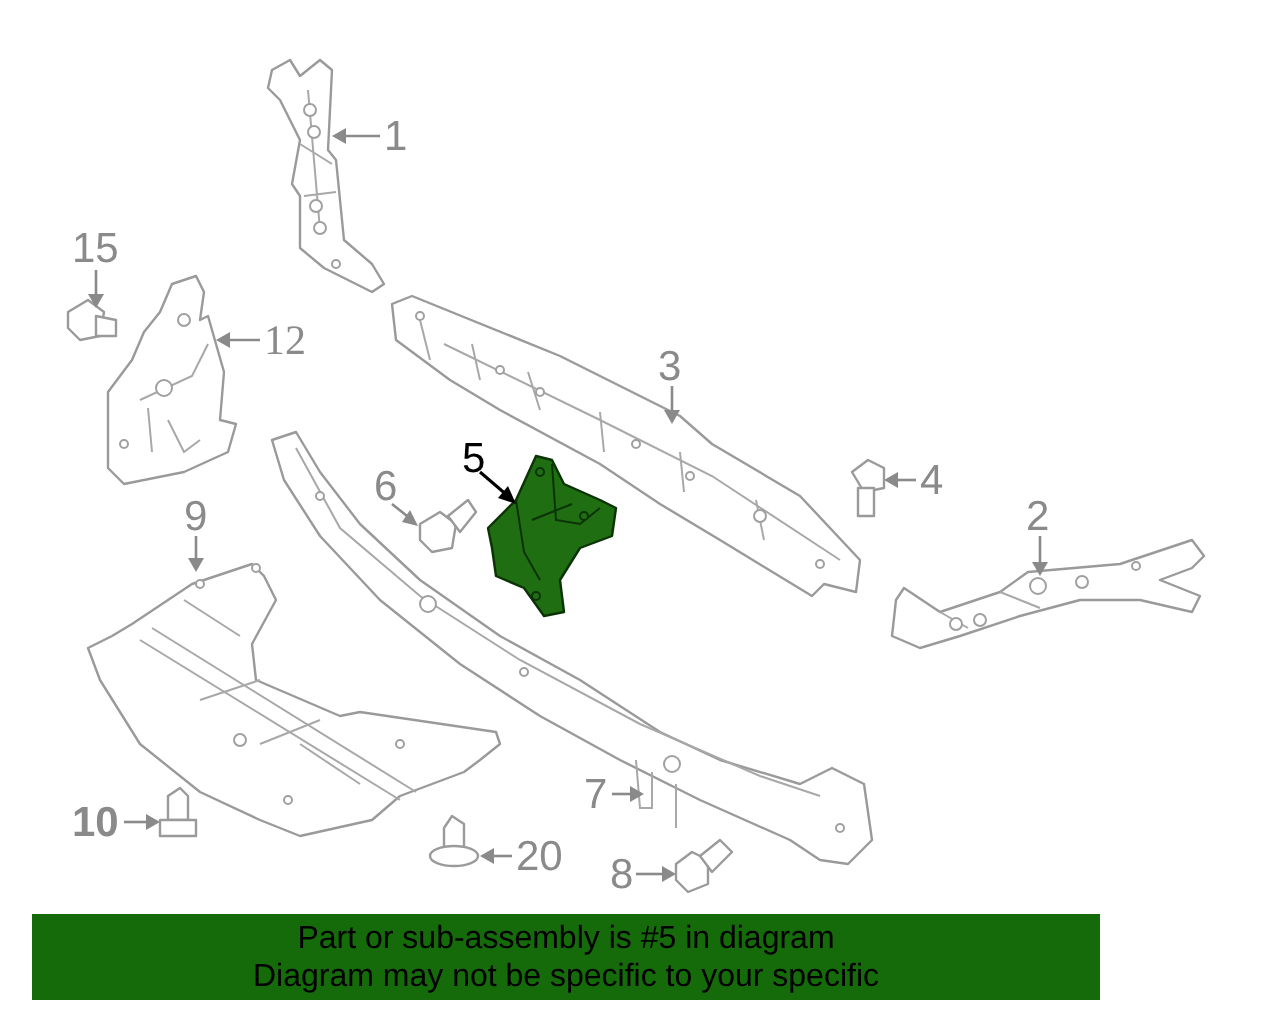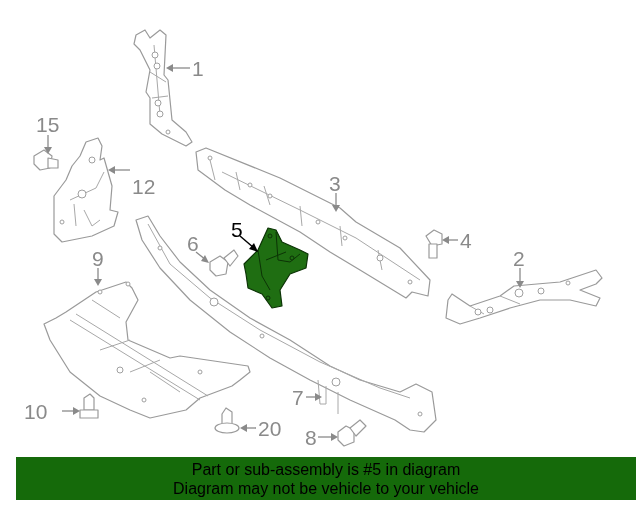--- a/index.html
+++ b/index.html
@@ -11,21 +11,21 @@
   .hole { fill: #ffffff; stroke: #a0a0a0; stroke-width: 1; }
   .hl { fill: #1f6e12; stroke: #0c3306; stroke-width: 1.2; stroke-linejoin: round; }
   .hl-detail { fill: none; stroke: #0c3306; stroke-width: 1; }
   .hl-hole { fill: #1f6e12; stroke: #0c3306; stroke-width: 1; }
   .arrow { stroke: #8a8a8a; stroke-width: 1.3; fill: none; }
   .arrow-head { fill: #8a8a8a; }
   .arrow-hl { stroke: #000; stroke-width: 1.5; fill: none; }
   .arrow-head-hl { fill: #000; }
   .callout { position: absolute; font-size: 21px; color: #8a8a8a; line-height: 1; }
   .callout.hl-label { color: #000000; }
-  #banner { position: absolute; left: 16px; top: 457px; width: 620px; height: 43px;
+  #banner { position: absolute; left: 16px; top: 457px; width: 534px; height: 43px;
             background: #156a0a; color: #000; text-align: center;
             font-size: 16px; line-height: 19px; padding-top: 3px; box-sizing: border-box; }
   #banner div { white-space: nowrap; }
 </style>
 </head>
 <body>
 
 <svg id="diagram" viewBox="0 0 640 512" xmlns="http://www.w3.org/2000/svg">
 
   <g>
@@ -158,21 +158,21 @@
 
 <div class="callout" style="left:192px;top:58px;">1</div>
 <div class="callout" style="left:513px;top:248px;">2</div>
 <div class="callout" style="left:329px;top:173px;">3</div>
 <div class="callout" style="left:460px;top:230px;">4</div>
 <div class="callout hl-label" style="left:231px;top:219px;">5</div>
 <div class="callout" style="left:187px;top:233px;">6</div>
 <div class="callout" style="left:292px;top:387px;">7</div>
 <div class="callout" style="left:305px;top:427px;">8</div>
 <div class="callout" style="left:92px;top:248px;">9</div>
-<div class="callout" style="left:24px;top:401px;">10</div>
+<div class="callout" style="left:36px;top:401px;font-weight:bold;">10</div>
 <div class="callout" style="left:258px;top:418px;">20</div>
-<div class="callout" style="left:132px;top:176px;">12</div>
+<div class="callout" style="left:132px;top:160px;font-family:Liberation Serif, serif;">12</div>
 <div class="callout" style="left:36px;top:114px;">15</div>
 
 <div id="banner">
   <div>Part or sub-assembly is #5 in diagram</div>
-  <div>Diagram may not be vehicle to your vehicle</div>
+  <div>Diagram may not be specific to your specific</div>
 </div>
 
 </body></html>

